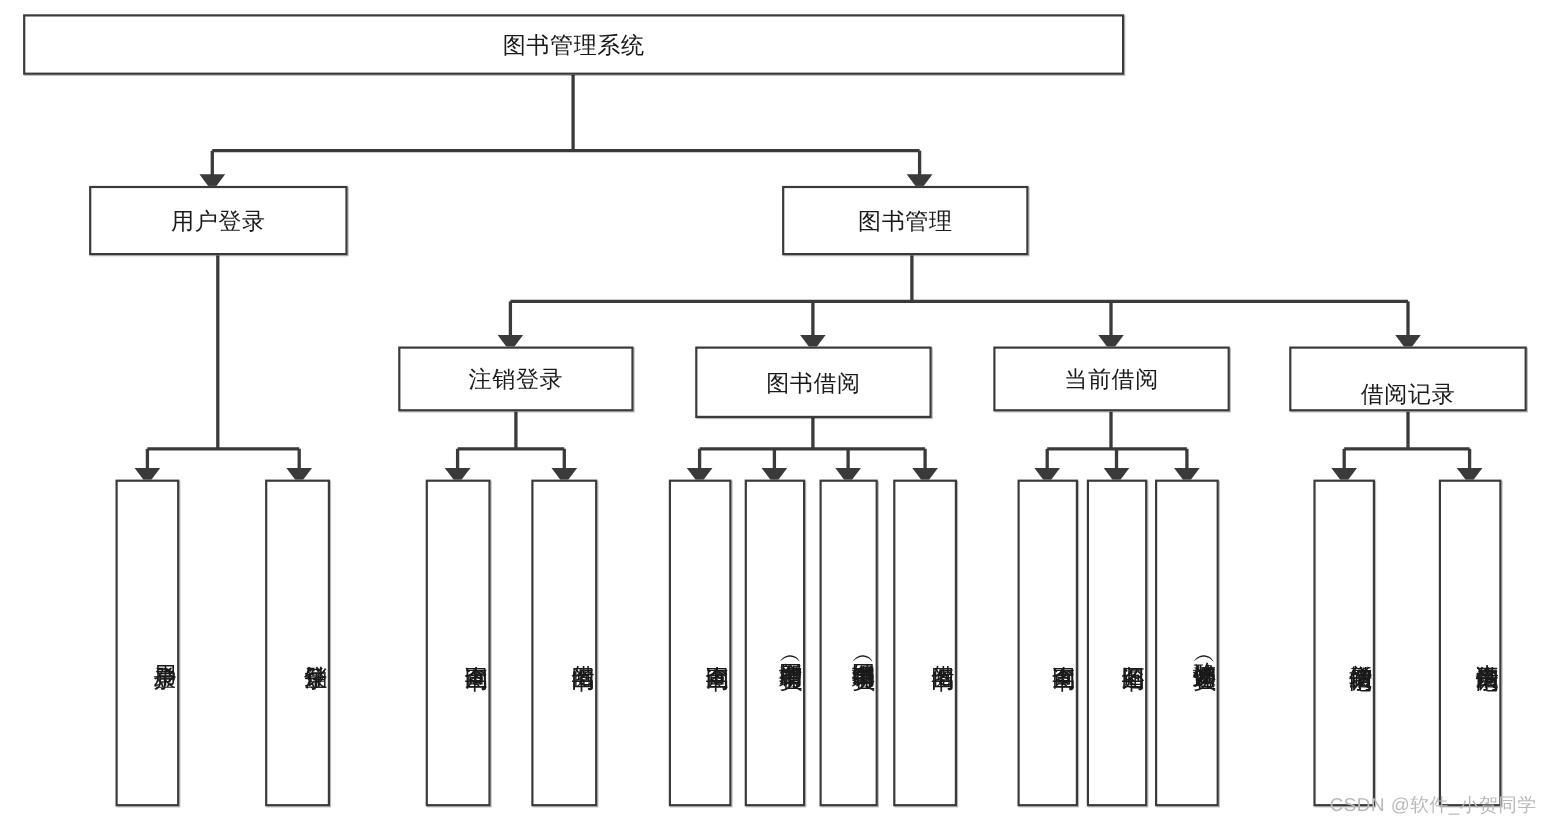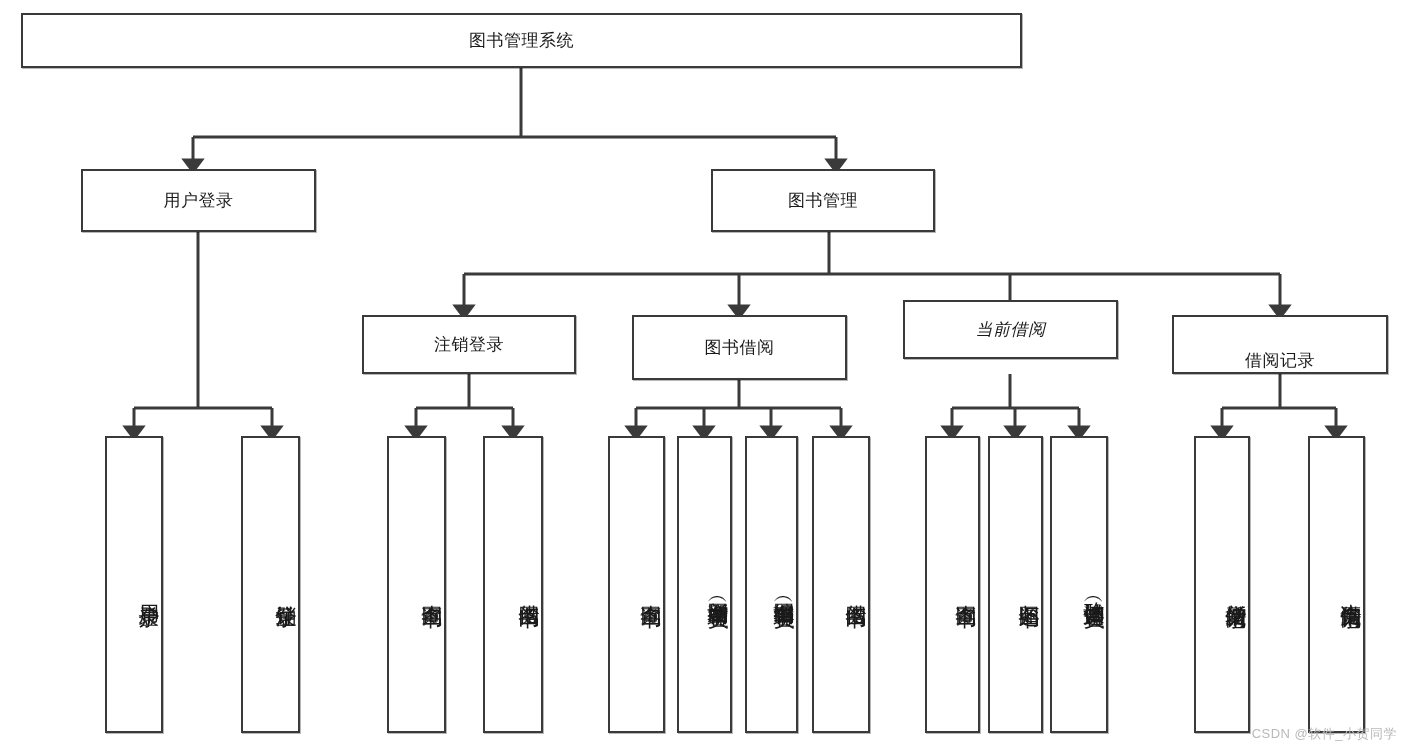--- a/index.html
+++ b/index.html
@@ -28,21 +28,21 @@
     box-sizing: border-box;
     background: #ffffff;
     border: 2px solid #3a3a3a;
     box-shadow: 1px 1px 0 0 rgba(0,0,0,0.28);
     display: flex;
     align-items: center;
     justify-content: center;
     color: #1a1a1a;
   }
   .node.horiz {
-    font-size: 17px;
+    font-size: 21px;
     letter-spacing: 0.5px;
   }
   .node.vert {
     writing-mode: vertical-rl;
     text-orientation: upright;
     font-size: 21px;
     line-height: 1.15;
     letter-spacing: 1px;
     padding-top: 10px;
     align-items: flex-start;
@@ -52,21 +52,21 @@
     align-items: flex-start;
   }
   .node-label {
     display: block;
     white-space: pre-line;
   }
   #watermark {
     position: absolute;
     right: 8px;
     bottom: 4px;
-    font-size: 13px;
+    font-size: 17px;
     color: #b9b9b9;
     letter-spacing: 0.5px;
     white-space: nowrap;
     font-family: "Liberation Sans", "DejaVu Sans", sans-serif;
   }
 </style>
 </head>
 <body>
 
 <div id="canvas">
@@ -131,21 +131,21 @@
   <div class="node horiz" style="left:711px; top:169px; width:224px; height:63px;">
     <span class="node-label">图书管理</span>
   </div>
 
   <div class="node horiz" style="left:362px; top:315px; width:214px; height:59px;">
     <span class="node-label">注销登录</span>
   </div>
   <div class="node horiz" style="left:632px; top:315px; width:215px; height:65px;">
     <span class="node-label">图书借阅</span>
   </div>
-  <div class="node horiz" style="left:903px; top:300px; width:215px; height:59px;font-style:italic;">
+  <div class="node horiz" style="left:903px; top:315px; width:215px; height:59px;">
     <span class="node-label">当前借阅</span>
   </div>
   <div class="node horiz" style="left:1172px; top:315px; width:216px; height:59px;align-items:flex-end;">
     <span class="node-label">借阅记录</span>
   </div>
 
   <div class="node vert" style="left:105px; top:436px; width:58px; height:297px;">
     <span class="node-label">用户登录</span>
   </div>
   <div class="node vert" style="left:241px; top:436px; width:59px; height:297px;">

